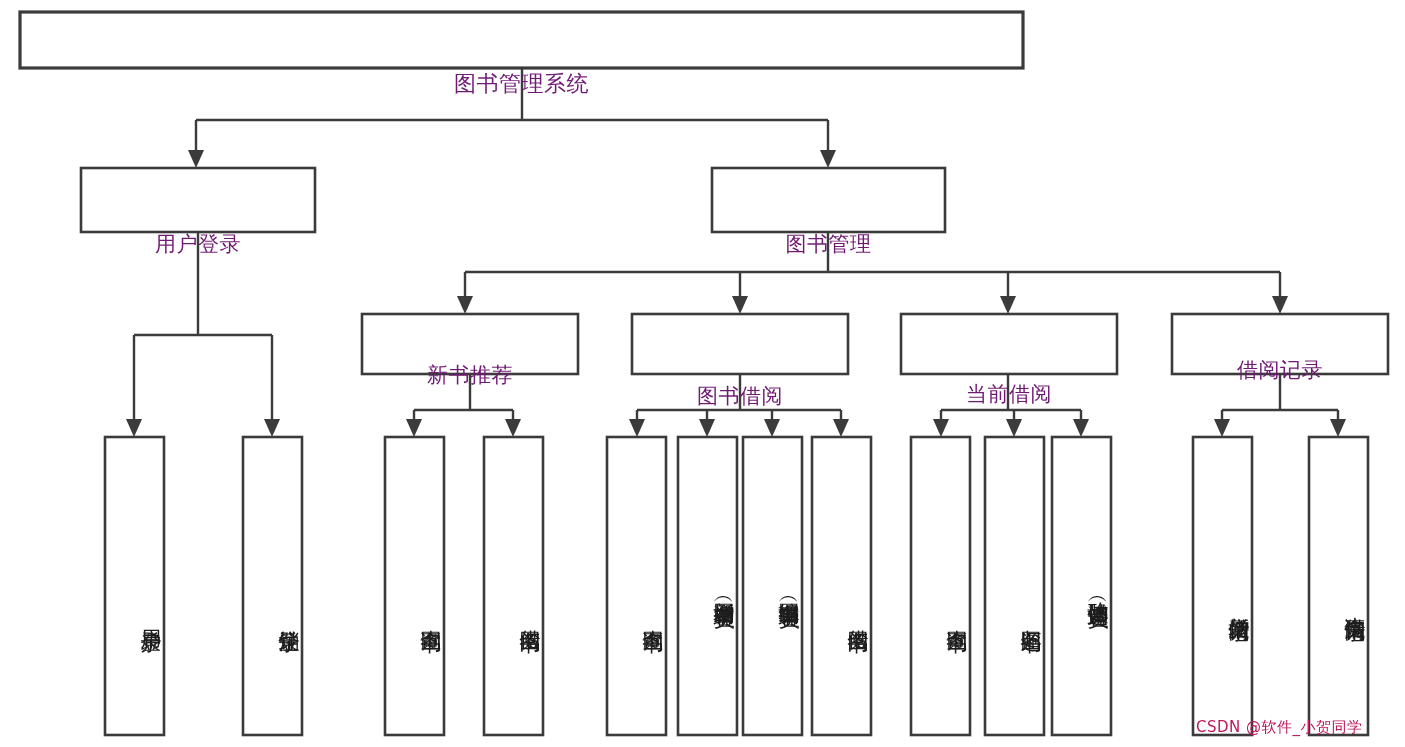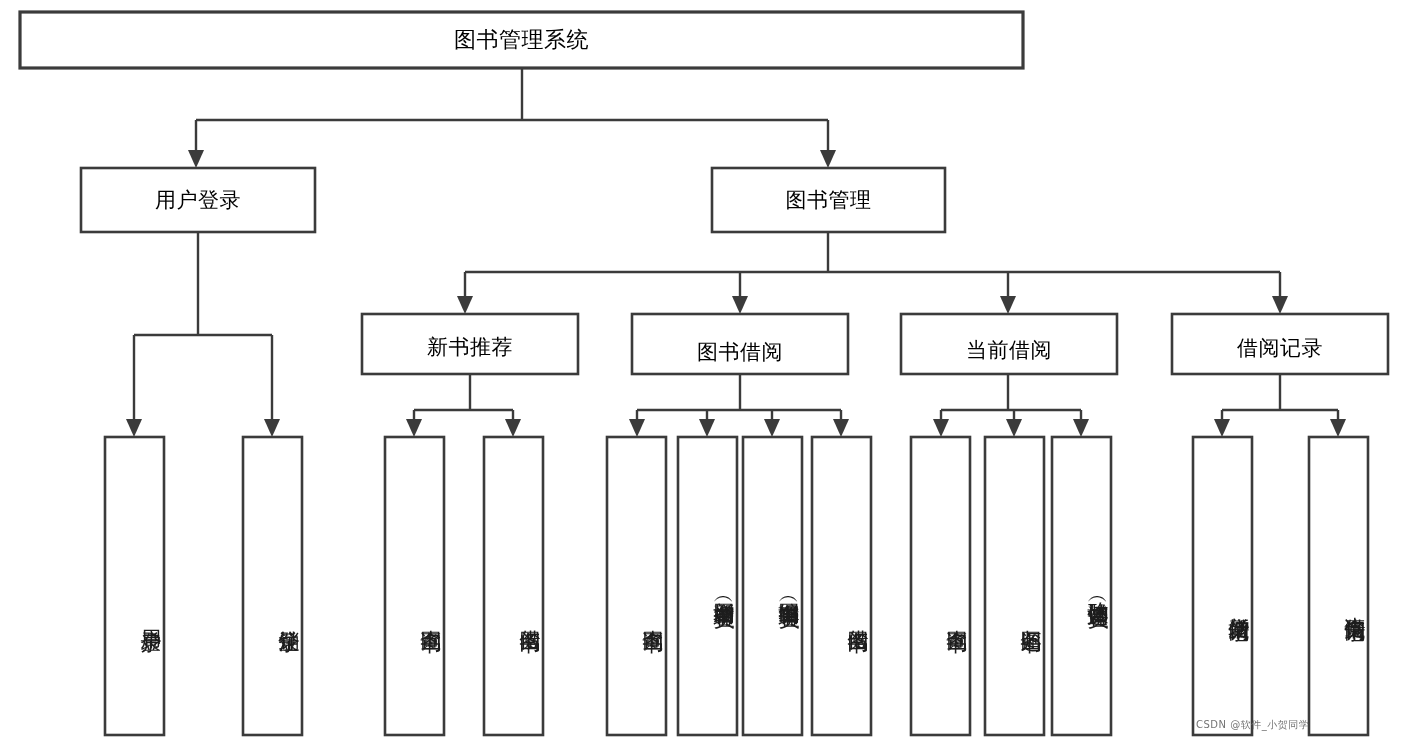--- a/index.html
+++ b/index.html
@@ -47,46 +47,47 @@
   }
   .arrow-head {
     fill: #3b3b3b;
     stroke: none;
   }
   .node-label-h {
     position: absolute;
     display: flex;
     align-items: center;
     justify-content: center;
-    color: #000000;
+    color: #701a75;
     font-size: 21px;
     letter-spacing: 0.5px;
     white-space: nowrap;
     pointer-events: none;
+    margin-top: 44px;
   }
   .node-label-h.root-label {
     font-size: 22px;
   }
   .node-label-v {
     position: absolute;
     display: flex;
     align-items: flex-start;
     justify-content: center;
     color: #1d1d1d;
     font-size: 21px;
     line-height: 1.32;
     writing-mode: vertical-rl;
     text-orientation: upright;
     letter-spacing: 1px;
     pointer-events: none;
   }
   .watermark {
     position: absolute;
-    color: #737373;
-    font-size: 10px;
+    color: #be185d;
+    font-size: 15px;
     white-space: nowrap;
     letter-spacing: 0.5px;
   }
 </style>
 </head>
 <body>
 
 <div id="diagram-root">
 
   <svg class="diagram-canvas" viewBox="0 0 1405 747" xmlns="http://www.w3.org/2000/svg">
@@ -152,24 +153,24 @@
       <rect class="node-box" x="1193" y="437" width="59" height="298"></rect>
       <rect class="node-box" x="1309" y="437" width="59" height="298"></rect>
     </g>
   </svg>
 
   <div class="node-label-h root-label" style="left:20px; top:12px; width:1003px; height:56px;">图书管理系统</div>
 
   <div class="node-label-h" style="left:81px; top:168px; width:234px; height:64px;">用户登录</div>
   <div class="node-label-h" style="left:712px; top:168px; width:233px; height:64px;">图书管理</div>
 
-  <div class="node-label-h" style="left:362px; top:317px; width:216px; height:60px;">新书推荐</div>
+  <div class="node-label-h" style="left:362px; top:301px; width:216px; height:60px;">新书推荐</div>
   <div class="node-label-h" style="left:632px; top:314px; width:216px; height:76px;">图书借阅</div>
   <div class="node-label-h" style="left:901px; top:314px; width:216px; height:72px;">当前借阅</div>
-  <div class="node-label-h" style="left:1172px; top:318px; width:216px; height:60px;">借阅记录</div>
+  <div class="node-label-h" style="left:1172px; top:296px; width:216px; height:60px;">借阅记录</div>
 
   <div class="node-label-v" style="left:105px; top:495px; width:59px; height:240px;">用户登录</div>
   <div class="node-label-v" style="left:243px; top:495px; width:59px; height:240px;">注销登录</div>
 
   <div class="node-label-v" style="left:385px; top:495px; width:59px; height:240px;">查询图书</div>
   <div class="node-label-v" style="left:484px; top:495px; width:59px; height:240px;">借阅图书</div>
 
   <div class="node-label-v" style="left:607px; top:495px; width:59px; height:240px;">查询图书</div>
   <div class="node-label-v" style="left:678px; top:443px; width:59px; height:292px;">新增图书（管理员）</div>
   <div class="node-label-v" style="left:743px; top:443px; width:59px; height:292px;">编辑图书（管理员）</div>

